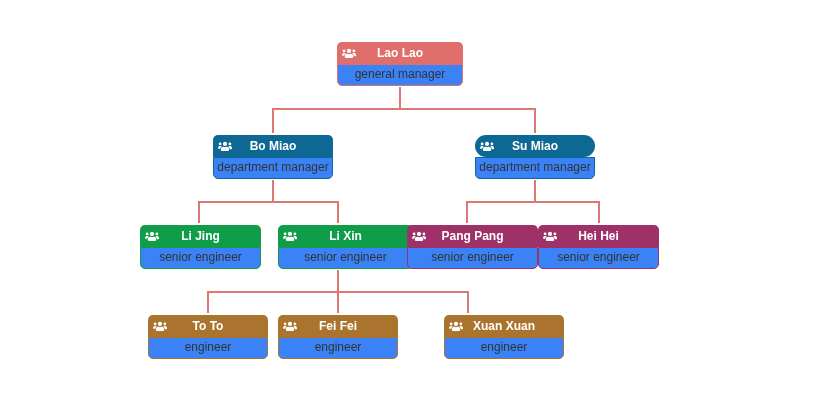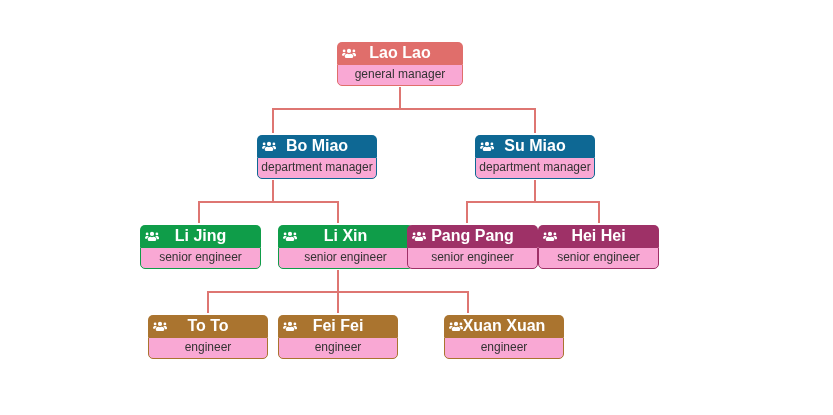--- a/index.html
+++ b/index.html
@@ -8,33 +8,33 @@
     width: 833px; height: 415px;
     position: relative; overflow: hidden;
     font-family: "Liberation Sans", sans-serif;
   }
   #orgchart { position: absolute; left: 0; top: 0; width: 833px; height: 415px; }
   .node { position: absolute; width: 120px; cursor: default; }
   .node-header {
     position: relative;
     height: 22px; line-height: 22px;
     text-align: center;
-    color: #ffffff; font-weight: bold; font-size: 16px;
+    color: #ffffff; font-weight: bold; font-size: 12px;
     border-radius: 5px 5px 0 0;
     overflow: hidden; white-space: nowrap;
   }
   .node-icon {
     position: absolute; left: 5px; top: 4px;
     width: 14px; height: 14px;
     display: inline-flex; align-items: center; justify-content: center;
   }
   .node-icon svg { width: 14px; height: 12px; display: block; }
   .node-body {
     height: 22px; line-height: 19px;
-    background: #f9a8d4;
+    background: #3b82f6;
     border-width: 1px; border-style: solid;
     border-radius: 0 0 5px 5px;
     text-align: center;
     font-size: 12px; color: #333333;
     overflow: hidden; white-space: nowrap;
   }
   .hline, .vline { position: absolute; }
   .hline { height: 2px; }
   .vline { width: 2px; }
 </style>
@@ -46,33 +46,33 @@
     <div class="node-header" style="background: rgb(224, 110, 107);">
       <span class="node-icon">
         <svg viewBox="0 0 640 512" fill="#ffffff" aria-hidden="true">
           <path d="M96 224a64 64 0 1 0 0-128 64 64 0 0 0 0 128zm448 0a64 64 0 1 0 0-128 64 64 0 0 0 0 128zm32 32h-64a64 64 0 0 0-45 18.5A146 146 0 0 1 542 402h66a32 32 0 0 0 32-32v-32a96 96 0 0 0-64-82.5zM320 256a96 96 0 1 0 0-192 96 96 0 0 0 0 192zm76.8 32h-8.3a132 132 0 0 1-137 0h-8.3A115.2 115.2 0 0 0 128 403.2V432a48 48 0 0 0 48 48h288a48 48 0 0 0 48-48v-28.8A115.2 115.2 0 0 0 396.8 288zM173.3 274.7A64 64 0 0 0 128 256H64a96 96 0 0 0-64 82.5V352a32 32 0 0 0 32 32h66a146 146 0 0 1 75.3-109.3z"></path>
         </svg>
       </span>
       <span class="node-name">Lao Lao</span>
     </div>
     <div class="node-body" style="border-color: rgb(224, 110, 107);">general manager</div>
   </div>
-    <div class="node" style="left: 213px; top: 135px; width: 120px; margin-left: 44px;">
+    <div class="node" style="left: 213px; top: 135px; width: 120px;">
     <div class="node-header" style="background: rgb(14, 104, 148);">
       <span class="node-icon">
         <svg viewBox="0 0 640 512" fill="#ffffff" aria-hidden="true">
           <path d="M96 224a64 64 0 1 0 0-128 64 64 0 0 0 0 128zm448 0a64 64 0 1 0 0-128 64 64 0 0 0 0 128zm32 32h-64a64 64 0 0 0-45 18.5A146 146 0 0 1 542 402h66a32 32 0 0 0 32-32v-32a96 96 0 0 0-64-82.5zM320 256a96 96 0 1 0 0-192 96 96 0 0 0 0 192zm76.8 32h-8.3a132 132 0 0 1-137 0h-8.3A115.2 115.2 0 0 0 128 403.2V432a48 48 0 0 0 48 48h288a48 48 0 0 0 48-48v-28.8A115.2 115.2 0 0 0 396.8 288zM173.3 274.7A64 64 0 0 0 128 256H64a96 96 0 0 0-64 82.5V352a32 32 0 0 0 32 32h66a146 146 0 0 1 75.3-109.3z"></path>
         </svg>
       </span>
       <span class="node-name">Bo Miao</span>
     </div>
     <div class="node-body" style="border-color: rgb(14, 104, 148);">department manager</div>
   </div>
     <div class="node" style="left: 475px; top: 135px; width: 120px;">
-    <div class="node-header" style="background: rgb(14, 104, 148);">
+    <div class="node-header" style="background: rgb(14, 104, 148); border-radius: 11px;">
       <span class="node-icon">
         <svg viewBox="0 0 640 512" fill="#ffffff" aria-hidden="true">
           <path d="M96 224a64 64 0 1 0 0-128 64 64 0 0 0 0 128zm448 0a64 64 0 1 0 0-128 64 64 0 0 0 0 128zm32 32h-64a64 64 0 0 0-45 18.5A146 146 0 0 1 542 402h66a32 32 0 0 0 32-32v-32a96 96 0 0 0-64-82.5zM320 256a96 96 0 1 0 0-192 96 96 0 0 0 0 192zm76.8 32h-8.3a132 132 0 0 1-137 0h-8.3A115.2 115.2 0 0 0 128 403.2V432a48 48 0 0 0 48 48h288a48 48 0 0 0 48-48v-28.8A115.2 115.2 0 0 0 396.8 288zM173.3 274.7A64 64 0 0 0 128 256H64a96 96 0 0 0-64 82.5V352a32 32 0 0 0 32 32h66a146 146 0 0 1 75.3-109.3z"></path>
         </svg>
       </span>
       <span class="node-name">Su Miao</span>
     </div>
     <div class="node-body" style="border-color: rgb(14, 104, 148);">department manager</div>
   </div>
     <div class="node" style="left: 140px; top: 225px; width: 121px;">

